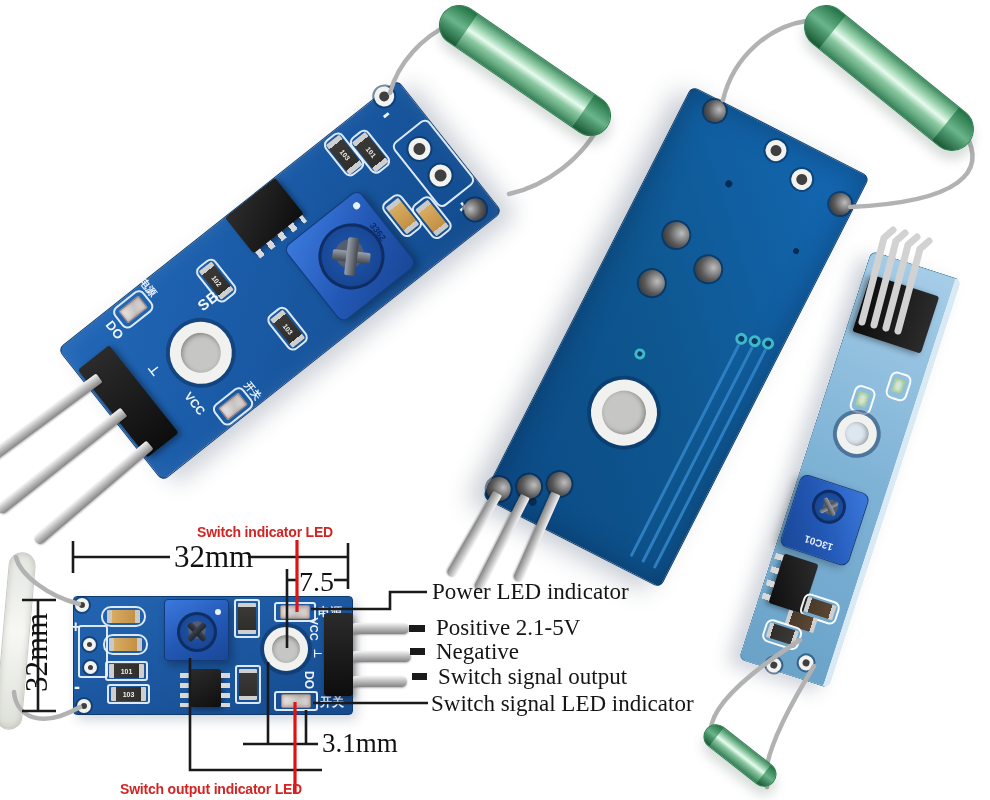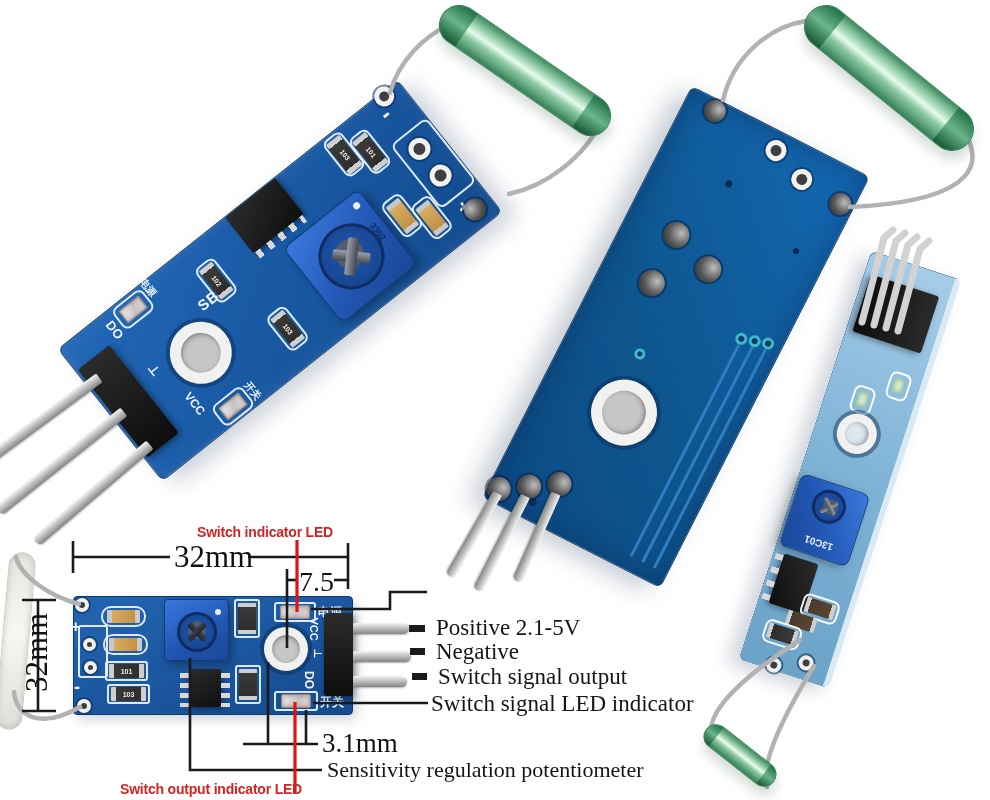--- a/index.html
+++ b/index.html
@@ -333,19 +333,19 @@
   </svg>
 
   <span class="dimtxt" style="left:174px; top:539px; font-size:31px;">32mm</span>
   <span class="dimtxt rm90" style="left:-1px; top:636px; font-size:31px; width:76px; text-align:center;">32mm</span>
   <span class="dimtxt" style="left:299px; top:566px; font-size:28px;">7.5</span>
   <span class="dimtxt" style="left:322px; top:728px; font-size:27px;">3.1mm</span>
 
   <span class="redtxt" style="left:197px; top:524px;">Switch indicator LED</span>
   <span class="redtxt" style="left:120px; top:781px;">Switch output indicator LED</span>
 
+  <span class="callout" style="left:432px; top:579px;">Power LED indicator</span>
   <span class="callout" style="left:436px; top:615px;">Positive 2.1-5V</span>
   <span class="callout" style="left:436px; top:639px;">Negative</span>
   <span class="callout" style="left:431px; top:691px;">Switch signal LED indicator</span>
   <span class="callout" style="left:438px; top:664px;">Switch signal output</span>
-  <span class="callout" style="left:327px; top:757px; font-size:22px;">Sensitivity regulation potentiometer</span>
 
 </div>
 
 </body></html>

